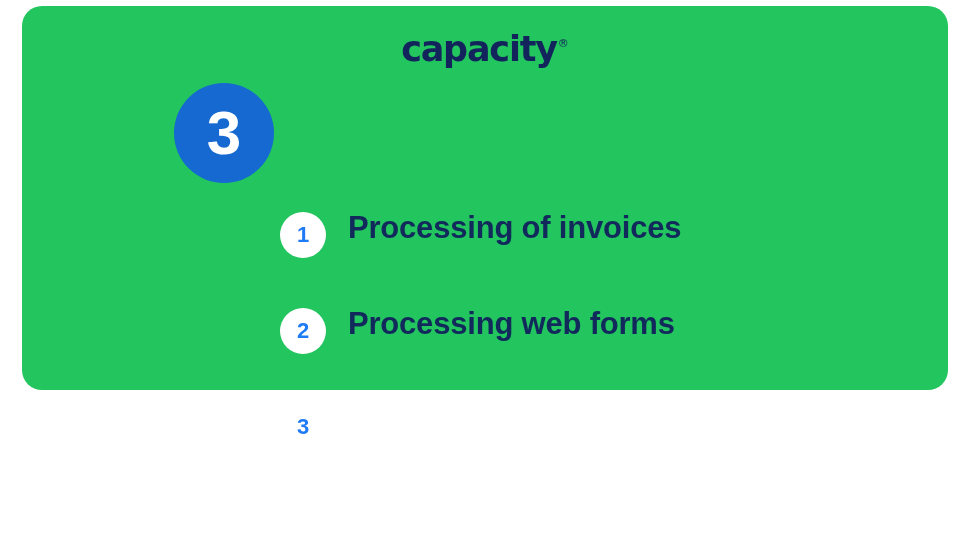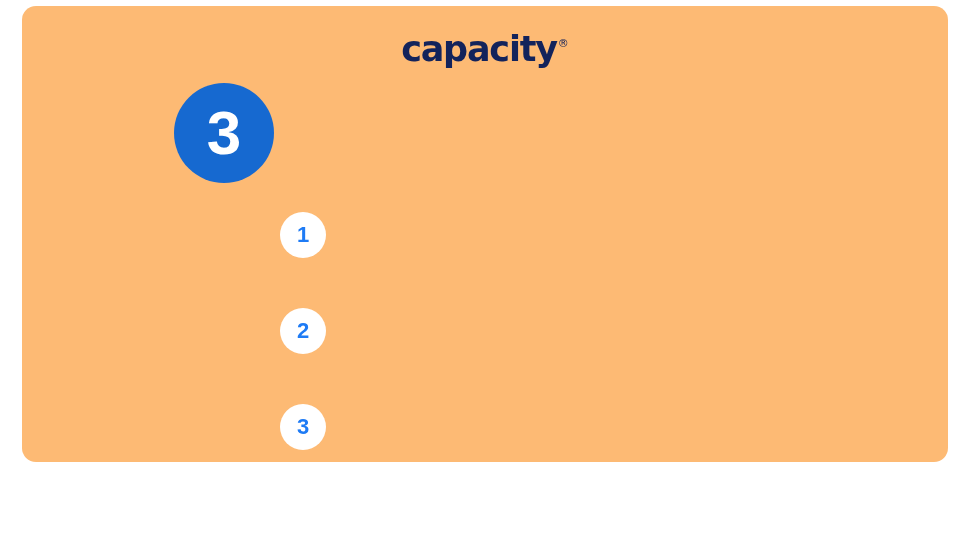--- a/index.html
+++ b/index.html
@@ -13,23 +13,23 @@
     overflow: hidden;
     font-family: "Liberation Sans", sans-serif;
     -webkit-font-smoothing: antialiased;
   }
 
   .infographic-card {
     position: absolute;
     left: 22px;
     top: 6px;
     width: 926px;
-    height: 456px;
-    background: #fdba74;
-    border-radius: 14px;
+    height: 384px;
+    background: #22c55e;
+    border-radius: 20px;
   }
 
   
   .brand-logo {
     position: absolute;
     left: 0;
     top: 26px;
     width: 926px;
     text-align: center;
     line-height: 1;
@@ -160,24 +160,26 @@
   <div class="headline-banner">
     <div class="headline-badge">
       <span class="headline-badge-number">3</span>
     </div>
   </div>
 
   <div class="example-list">
 
     <div class="example-item">
       <span class="example-item-number">1</span>
+      <span class="example-item-label">Processing of invoices</span>
     </div>
 
     <div class="example-item">
       <span class="example-item-number">2</span>
+      <span class="example-item-label">Processing web forms</span>
     </div>
 
     <div class="example-item">
       <span class="example-item-number">3</span>
     </div>
 
   </div>
 
 </div>
 

